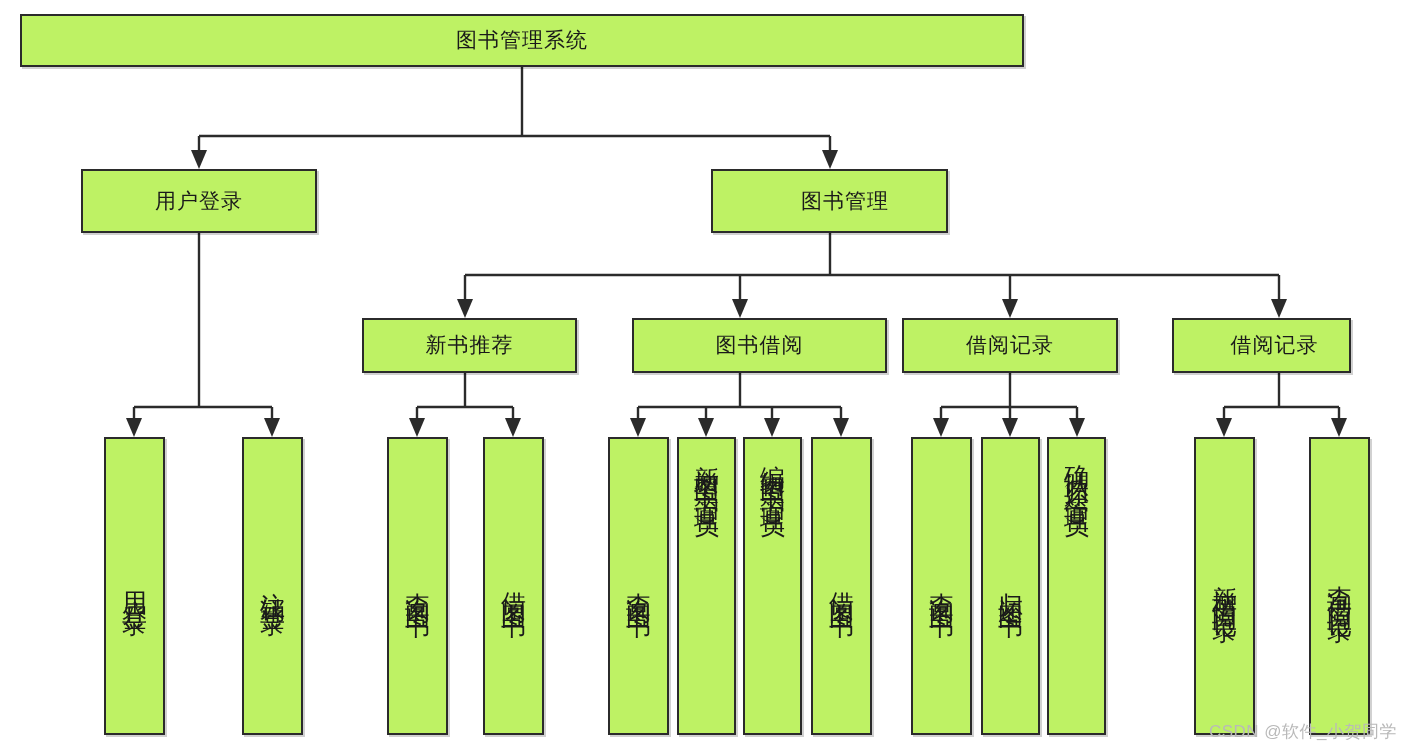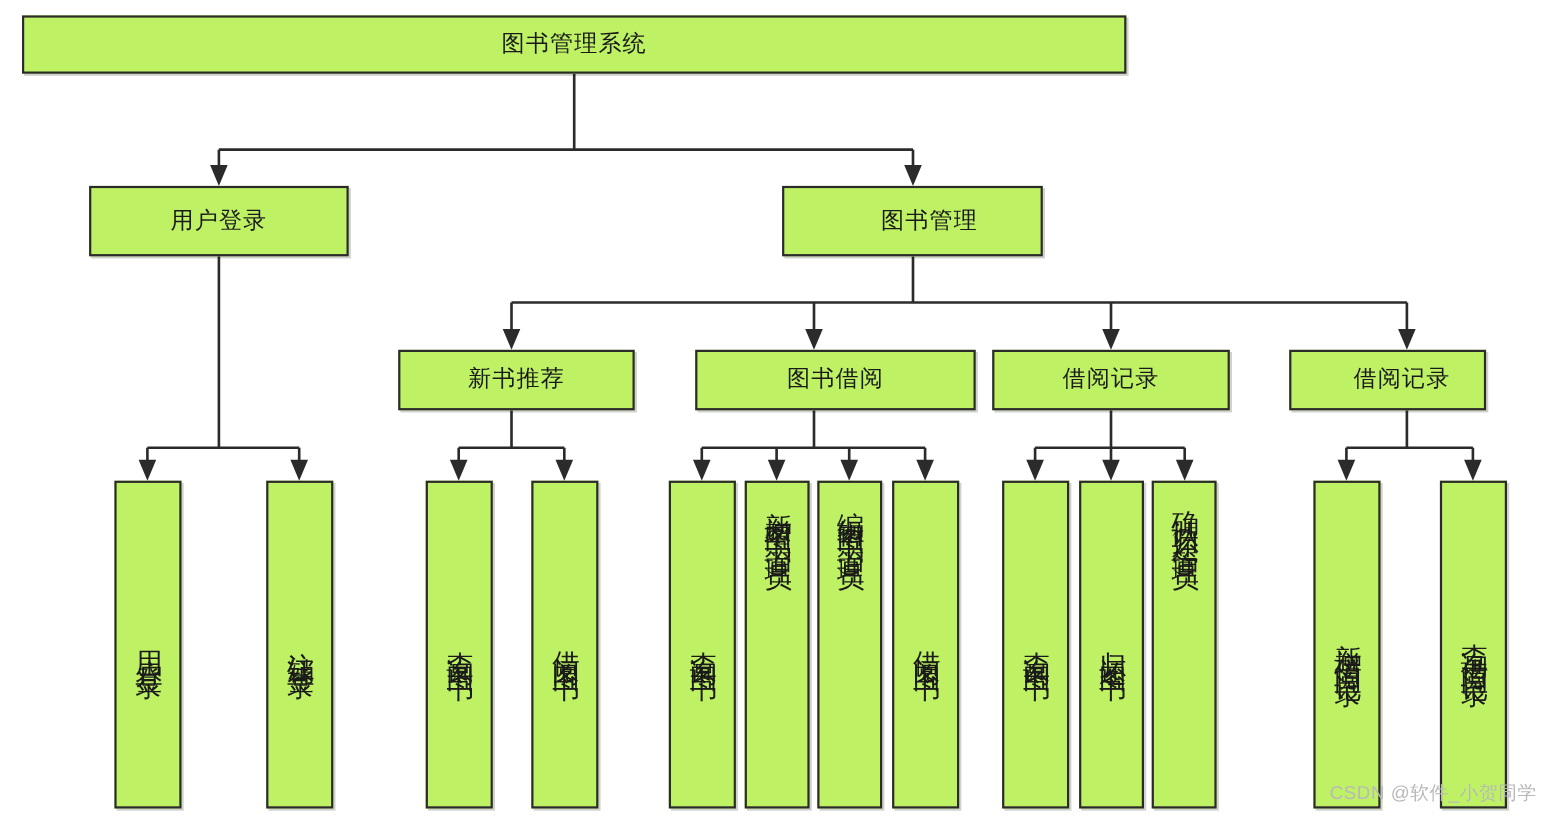--- a/index.html
+++ b/index.html
@@ -44,21 +44,21 @@
     letter-spacing:7px;
     line-height:1;
   }
   .node.vert.centerY{align-items:center;padding-top:0;}
   svg#edges{position:absolute;left:0;top:0;width:1405px;height:747px;pointer-events:none;}
   svg#edges line, svg#edges path{stroke:#2b2b2b;stroke-width:2.4;fill:none;}
   svg#edges polygon{fill:#2b2b2b;}
   #watermark{
     position:absolute;
     right:8px;
-    bottom:15px;
+    bottom:4px;
     font-size:17px;
     color:#b9b9b9;
     letter-spacing:0.5px;
     user-select:none;
     margin-top:48px;
   }
 </style>
 </head>
 <body>
 

